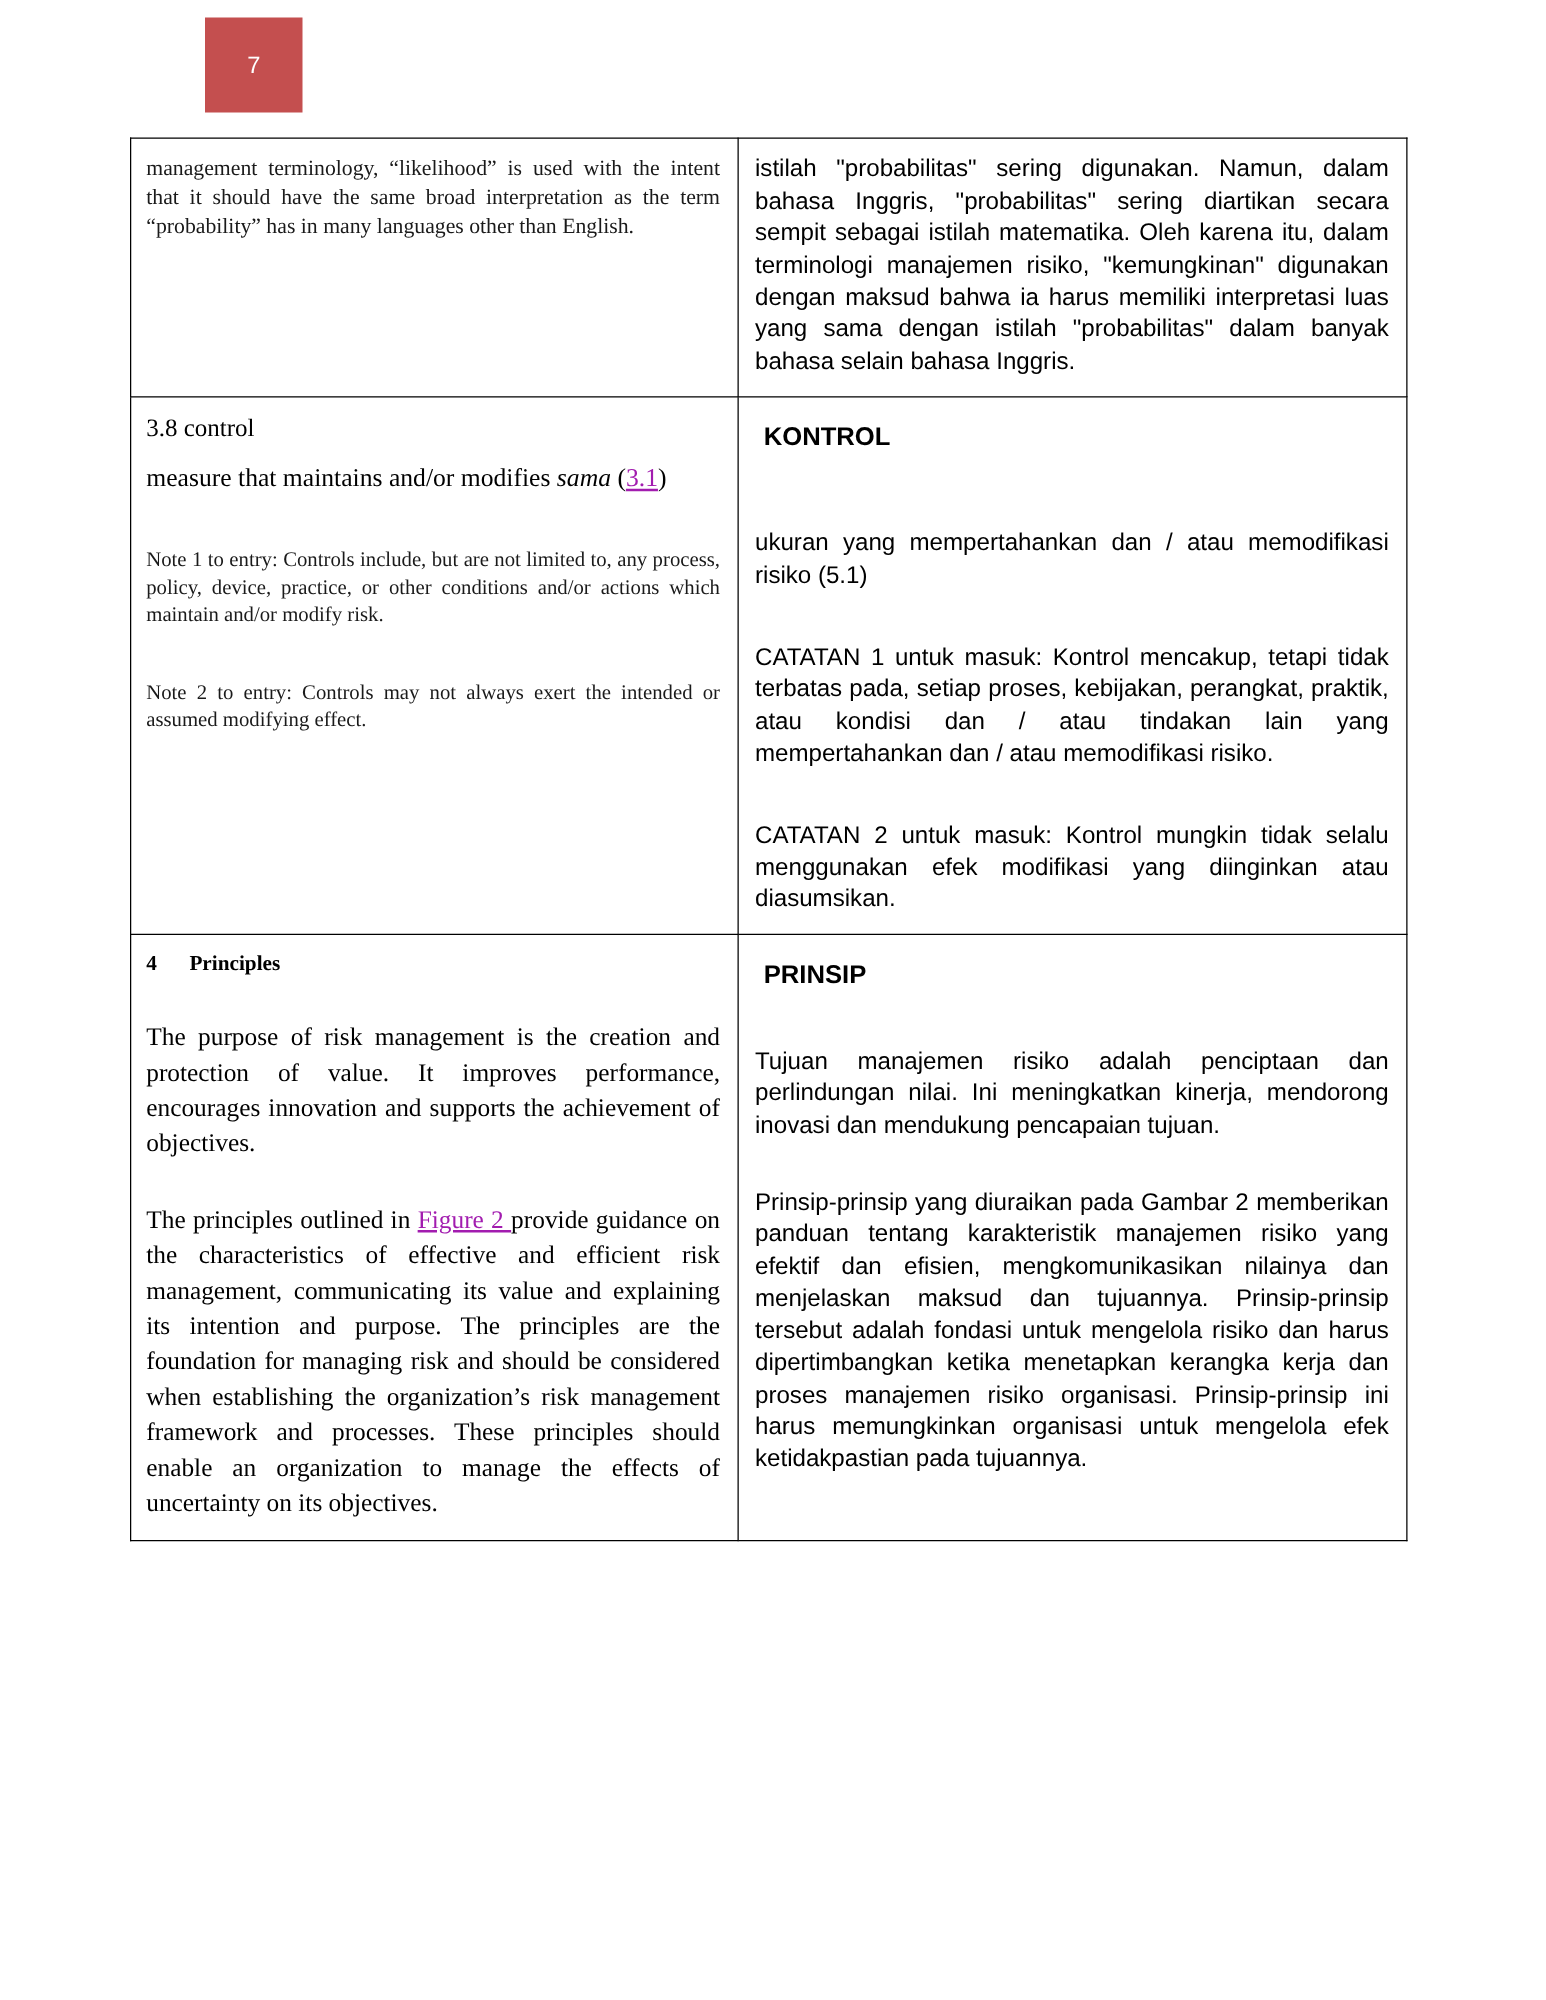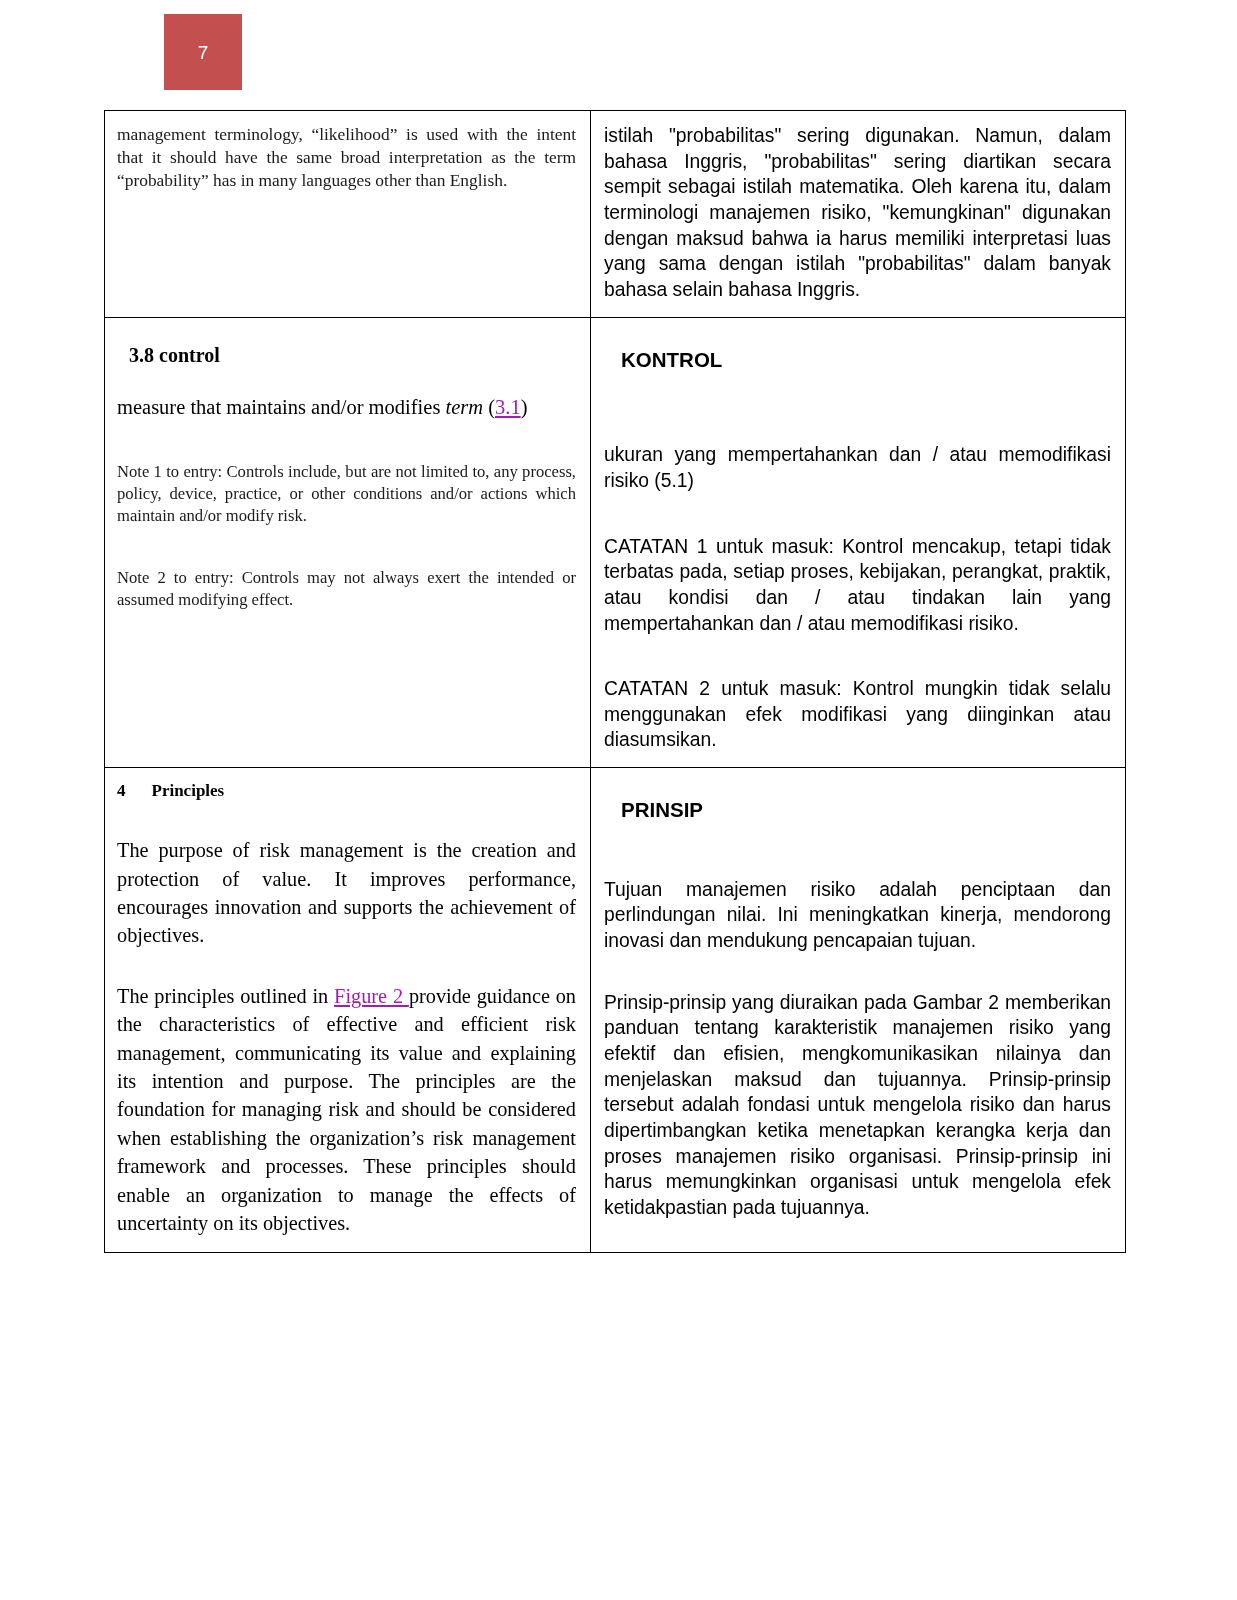--- a/index.html
+++ b/index.html
@@ -90,22 +90,22 @@
     margin: 0;
     color: #1a1a1a;
   }
   .en-p.small {
     font-size: 16.6px;
     line-height: 1.33;
   }
   .en-term-heading {
     font-family: "Liberation Serif", "DejaVu Serif", serif;
     font-size: 20px;
-    font-weight: bold;
-    margin: 12px;
+    font-weight: normal;
+    margin: 0;
     line-height: 1.3;
   }
   .en-definition {
     font-family: "Liberation Serif", "DejaVu Serif", serif;
     font-size: 20.5px;
     line-height: 1.32;
     margin: 0;
   }
   .en-definition .ital { font-style: italic; }
   .clause-heading {
@@ -129,21 +129,21 @@
     font-family: "Liberation Sans", "DejaVu Sans", sans-serif;
     font-size: 19.3px;
     line-height: 1.33;
     text-align: justify;
     margin: 0;
   }
   .id-heading {
     font-family: "Liberation Sans", "DejaVu Sans", sans-serif;
     font-size: 20.5px;
     font-weight: bold;
-    margin: 17px;
+    margin: 7px;
     line-height: 1.3;
   }
 
   .hyperlink {
     color: #a21caf;
     text-decoration: underline;
   }
 
   .spacer-sm { height: 14px; }
   .spacer-lg { height: 40px; }
@@ -180,21 +180,21 @@
           <p class="id-p">istilah "probabilitas" sering digunakan. Namun, dalam bahasa Inggris, "probabilitas" sering diartikan secara sempit sebagai istilah matematika. Oleh karena itu, dalam terminologi manajemen risiko, "kemungkinan" digunakan dengan maksud bahwa ia harus memiliki interpretasi luas yang sama dengan istilah "probabilitas" dalam banyak bahasa selain bahasa Inggris.</p>
         </div>
       </td>
     </tr>
 
     <tr>
       <td>
         <div class="cell-inner-en">
           <p class="en-term-heading">3.8 control</p>
           <div class="spacer-sm"></div>
-          <p class="en-definition"><span>measure that maintains and/or modifies </span><span class="ital">term</span><span> (</span><a href="#" class="hyperlink">3.1</a><span>)</span></p>
+          <p class="en-definition"><span>measure that maintains and/or modifies </span><span class="ital">sama</span><span> (</span><a href="#" class="hyperlink">3.1</a><span>)</span></p>
           <div class="spacer-lg"></div>
           <p class="en-p small">Note 1 to entry: Controls include, but are not limited to, any process, policy, device, practice, or other conditions and/or actions which maintain and/or modify risk.</p>
           <div class="spacer-lg"></div>
           <p class="en-p small">Note 2 to entry: Controls may not always exert the intended or assumed modifying effect.</p>
           <div style="height:120px"></div>
         </div>
       </td>
       <td>
         <div class="cell-inner-id">
           <p class="id-heading">KONTROL</p>

